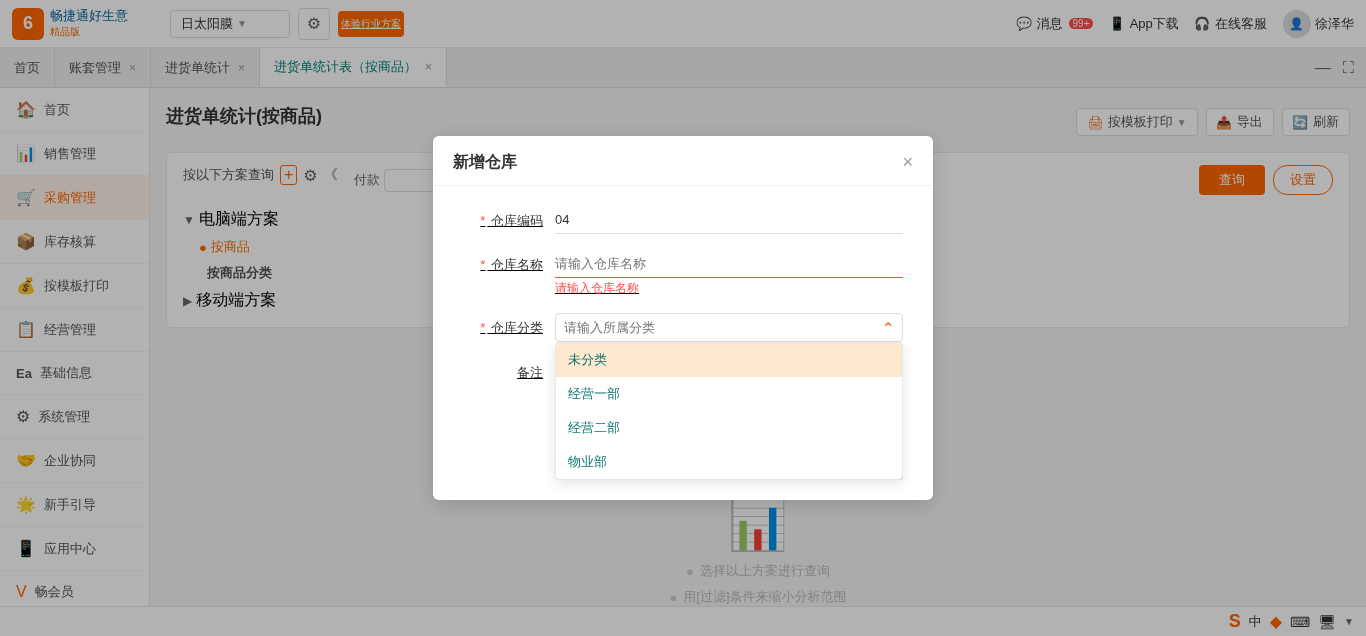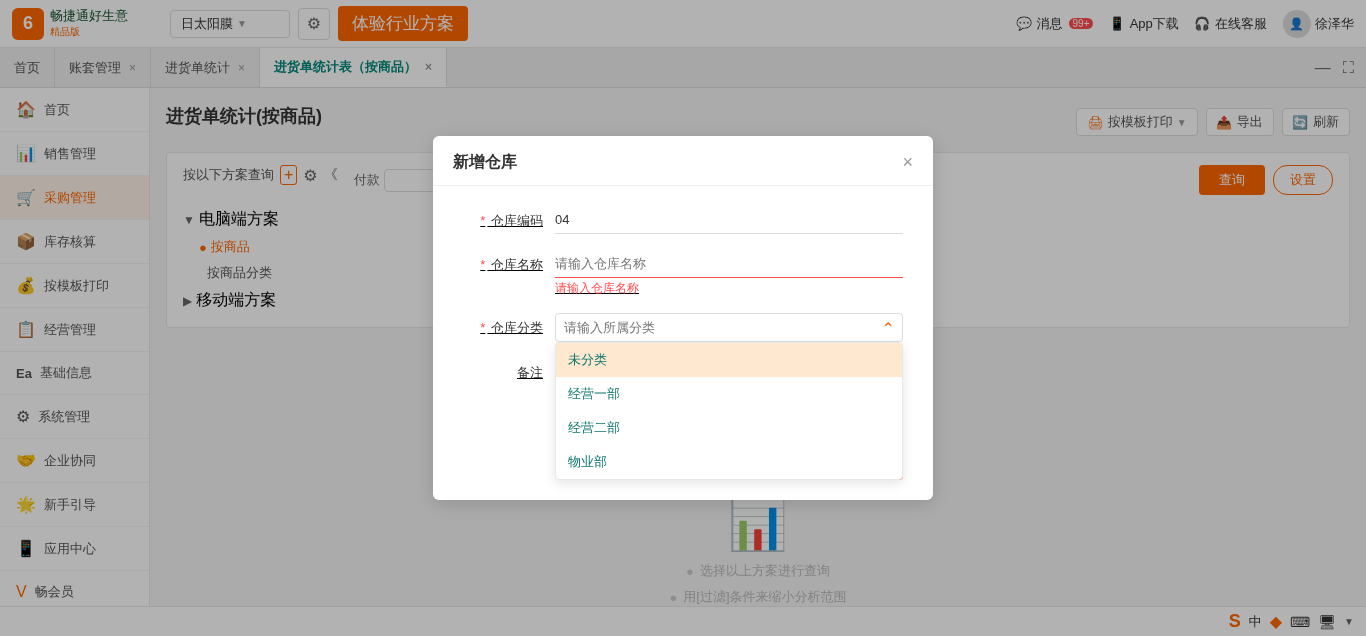--- a/index.html
+++ b/index.html
@@ -22,39 +22,39 @@
       align-items: center;
       gap: 6px;
     }
     .logo-icon {
       width: 32px; height: 32px;
       background: #ff6600;
       border-radius: 6px;
       display: flex; align-items: center; justify-content: center;
       color: #fff; font-size: 18px; font-weight: bold;
     }
-    .logo-text { font-size: 13px; color: #14532d; line-height: 1.3; }
+    .logo-text { font-size: 13px; color: #0369a1; line-height: 1.3; }
     .logo-sub { font-size: 10px; color: #ff6600; }
     .store-selector {
       display: flex; align-items: center; gap: 4px;
       border: 1px solid #ddd; border-radius: 4px;
       padding: 4px 10px; margin-left: 8px;
       font-size: 13px; color: #333; cursor: pointer;
       min-width: 120px;
     }
     .store-selector .arrow { color: #999; font-size: 10px; }
     .top-actions { display: flex; align-items: center; gap: 8px; margin-left: 8px; }
     .gear-btn {
       width: 32px; height: 32px; border: 1px solid #ddd; border-radius: 4px;
       display: flex; align-items: center; justify-content: center;
       cursor: pointer; color: #666; font-size: 16px; background: #fff;
     }
     .trial-btn {
       background: #ff6600; color: #fff; border: none;
-      padding: 6px 14px; border-radius: 4px; font-size: 17px; cursor: pointer;
+      padding: 6px 3px; border-radius: 4px; font-size: 10px; cursor: pointer; text-decoration: underline;
     }
     .top-right {
       margin-left: auto; display: flex; align-items: center; gap: 16px;
     }
     .top-right-item { display: flex; align-items: center; gap: 4px; font-size: 13px; color: #333; cursor: pointer; }
     .badge {
       background: #ff4d4f; color: #fff; font-size: 10px;
       padding: 0 4px; border-radius: 8px; margin-left: 2px;
     }
     .avatar { width: 28px; height: 28px; background: #ddd; border-radius: 50%; display: flex; align-items: center; justify-content: center; font-size: 12px; color: #666; }
@@ -67,21 +67,21 @@
       align-items: stretch;
       border-bottom: 1px solid #ddd;
       position: relative;
     }
     .tab-item {
       display: flex; align-items: center; gap: 6px;
       padding: 0 14px; font-size: 13px; color: #555;
       border-right: 1px solid #ddd; cursor: pointer;
       white-space: nowrap;
     }
-    .tab-item.active { background: #fff; color: #00897b; border-bottom: 2px solid #fff; font-weight: 700; }
+    .tab-item.active { background: #fff; color: #00897b; border-bottom: 2px solid #fff; font-weight: 400; }
     .tab-item .close-x { color: #999; font-size: 12px; margin-left: 2px; }
     .tab-bar-right {
       margin-left: auto; display: flex; align-items: center; padding: 0 8px; gap: 4px;
     }
     .tab-ctrl { font-size: 16px; color: #666; cursor: pointer; padding: 2px 4px; }
 
     
     .main-layout { display: flex; height: calc(636px - 88px); }
 
     
@@ -398,21 +398,21 @@
       <div style="margin-top:10px; padding-left:0;">
         <div class="scheme-node">
           <span style="color:#666; font-size:12px;">▼</span>
           <span>电脑端方案</span>
         </div>
         <div class="scheme-child">
           <div class="scheme-child-item active">
             <span style="color:#ff6600;">●</span>
             <span>按商品</span>
           </div>
-          <div class="scheme-child-item" style="padding-left:8px;">
+          <div class="scheme-child-item" style="padding-left:8px;font-weight:bold;">
             <span>按商品分类</span>
           </div>
         </div>
         <div class="scheme-node">
           <span style="color:#666; font-size:12px;">▶</span>
           <span>移动端方案</span>
         </div>
       </div>
     </div>
 

